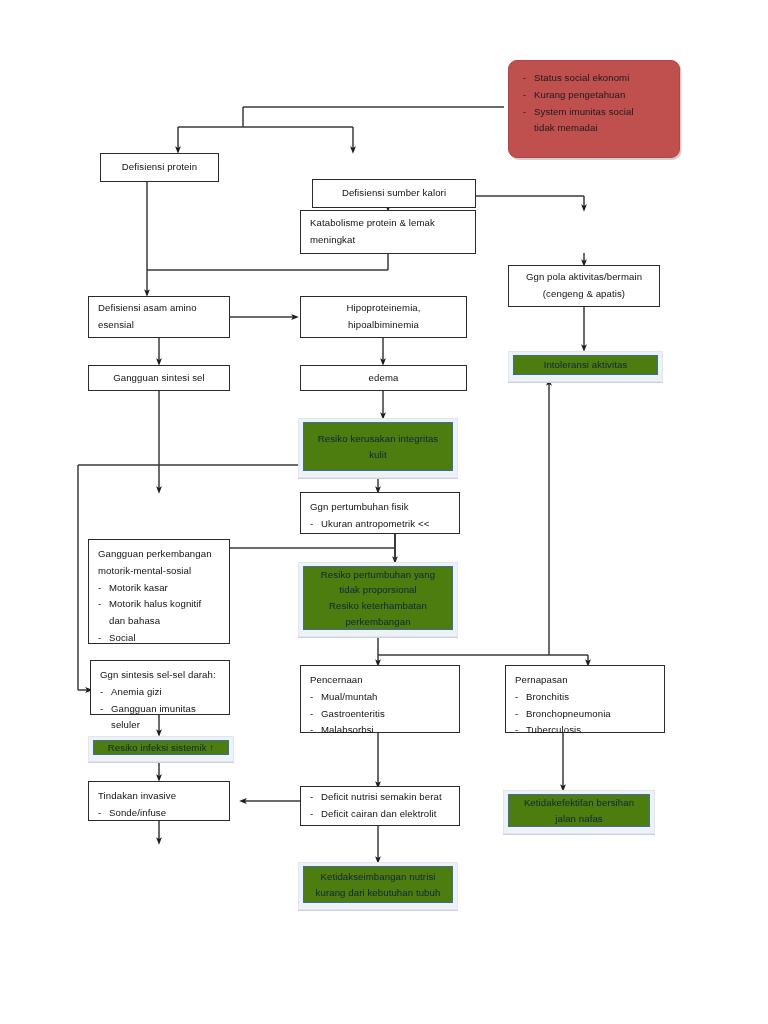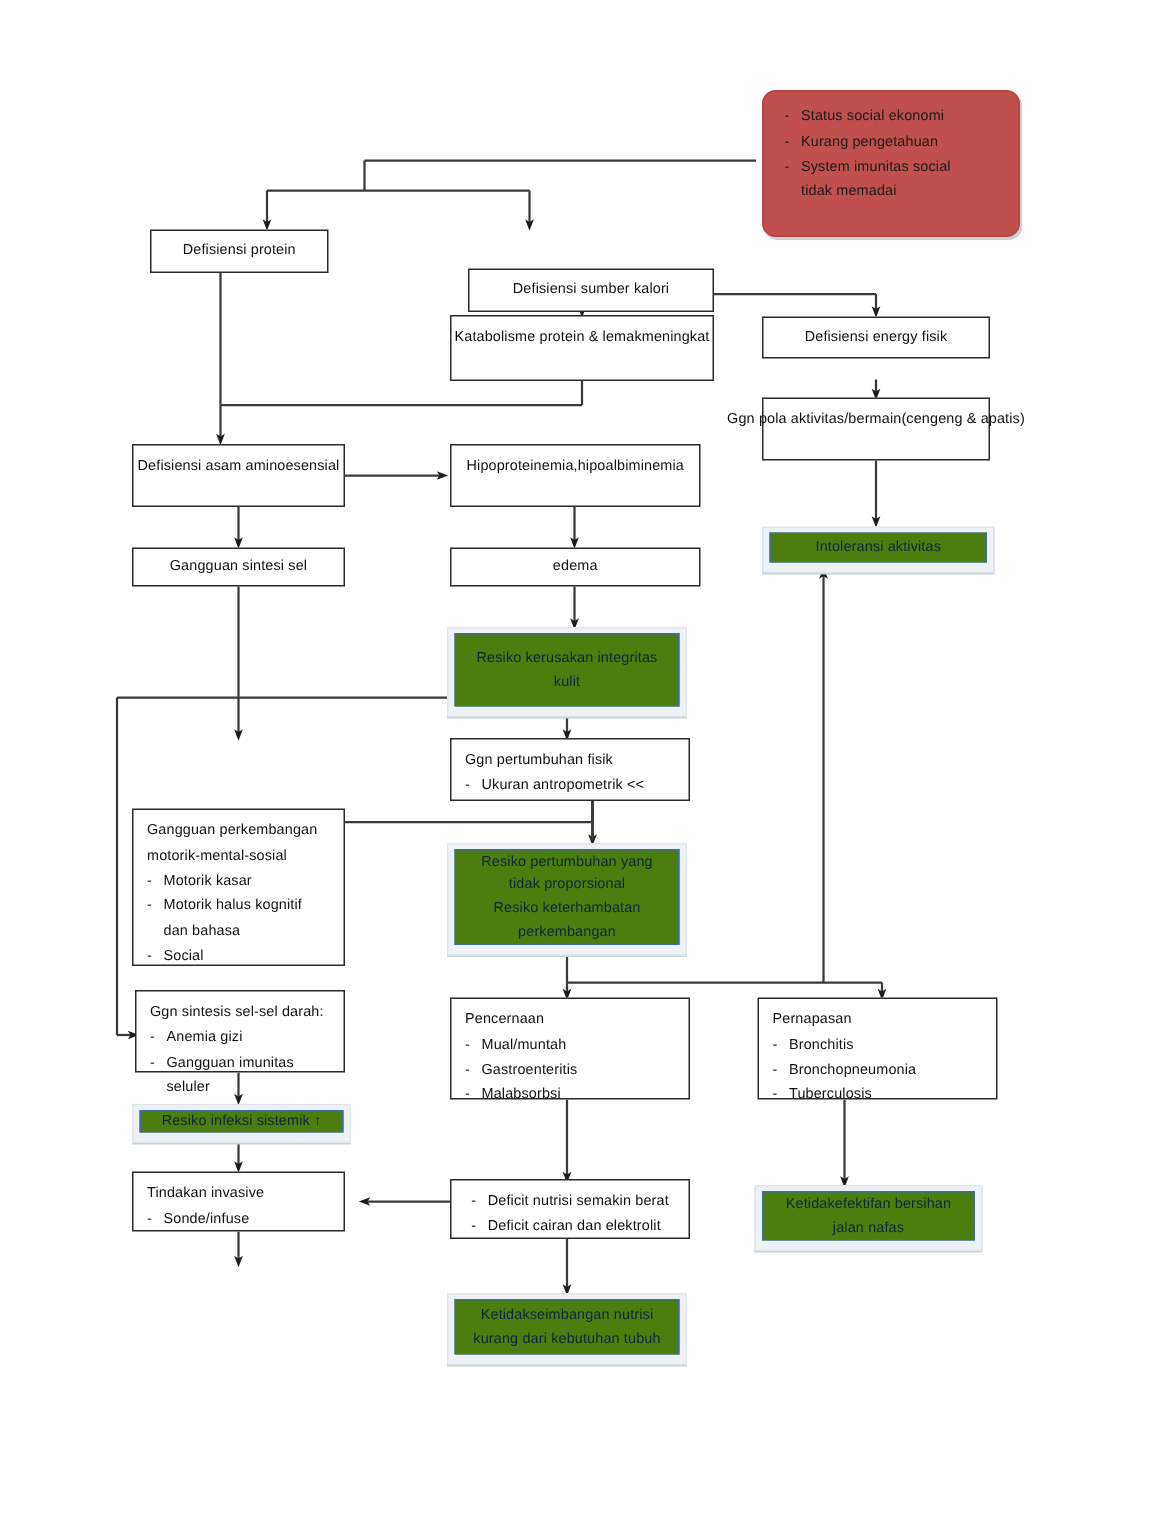--- a/index.html
+++ b/index.html
@@ -38,21 +38,21 @@
     padding: 6px 9px;
   }
   .plain.center {
     text-align: center;
     display: flex;
     align-items: center;
     justify-content: center;
   }
   .plain.vcenter {
     display: flex;
-    flex-direction: row;
+    flex-direction: column;
     justify-content: center;
   }
   .red {
     background: #c0504d;
     border: 1.4px solid #b24442;
     border-radius: 9px;
     color: #1a1a1a;
     padding: 9px 12px 9px 14px;
     box-shadow: 1.5px 2px 0 rgba(170,170,170,0.55);
   }
@@ -189,23 +189,20 @@
 
   <div class="node plain center" style="left:312px; top:153px; width:164px; height:29px;margin-top:26px;">
     <span>Defisiensi sumber kalori</span>
   </div>
 
   <div class="node plain vcenter" style="left:300px; top:210px; width:176px; height:44px;">
     <div class="line">Katabolisme protein &amp; lemak</div>
     <div class="line">meningkat</div>
   </div>
 
-  <div class="node plain center" style="left:508px; top:211px; width:152px; height:28px;">
-    <span>Defisiensi energy fisik</span>
-  </div>
 
   <div class="node plain vcenter" style="left:508px; top:265px; width:152px; height:42px; text-align:center;">
     <div class="line">Ggn pola aktivitas/bermain</div>
     <div class="line">(cengeng &amp; apatis)</div>
   </div>
 
   <div class="blue-wrap" style="left:508px; top:351px; width:155px; height:31px;">
     <div class="blue">
       <div class="line">Intoleransi aktivitas</div>
     </div>

